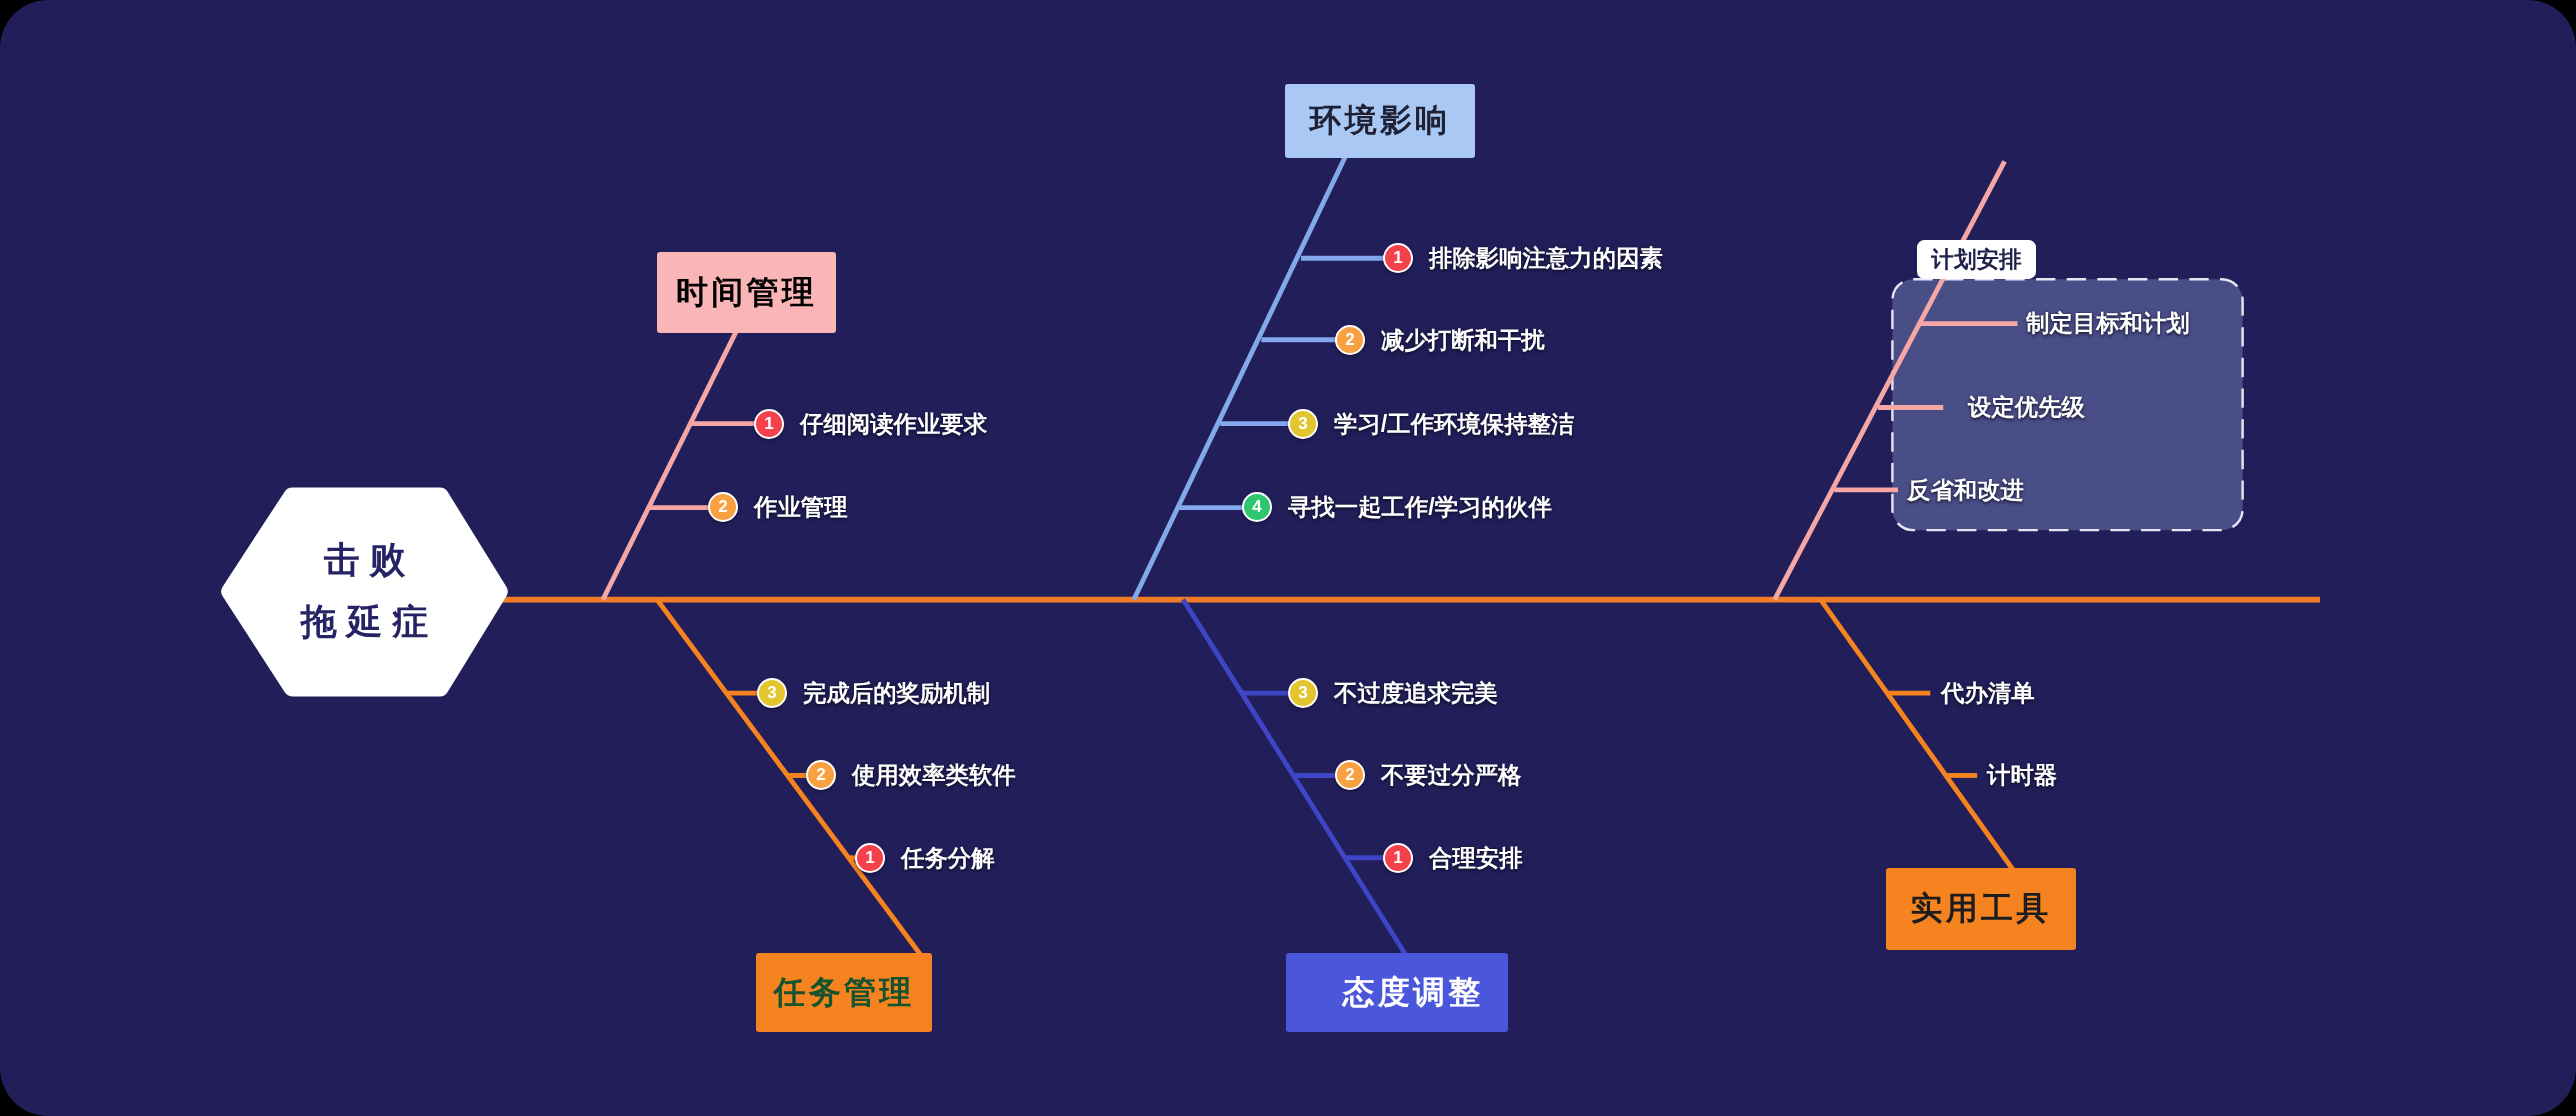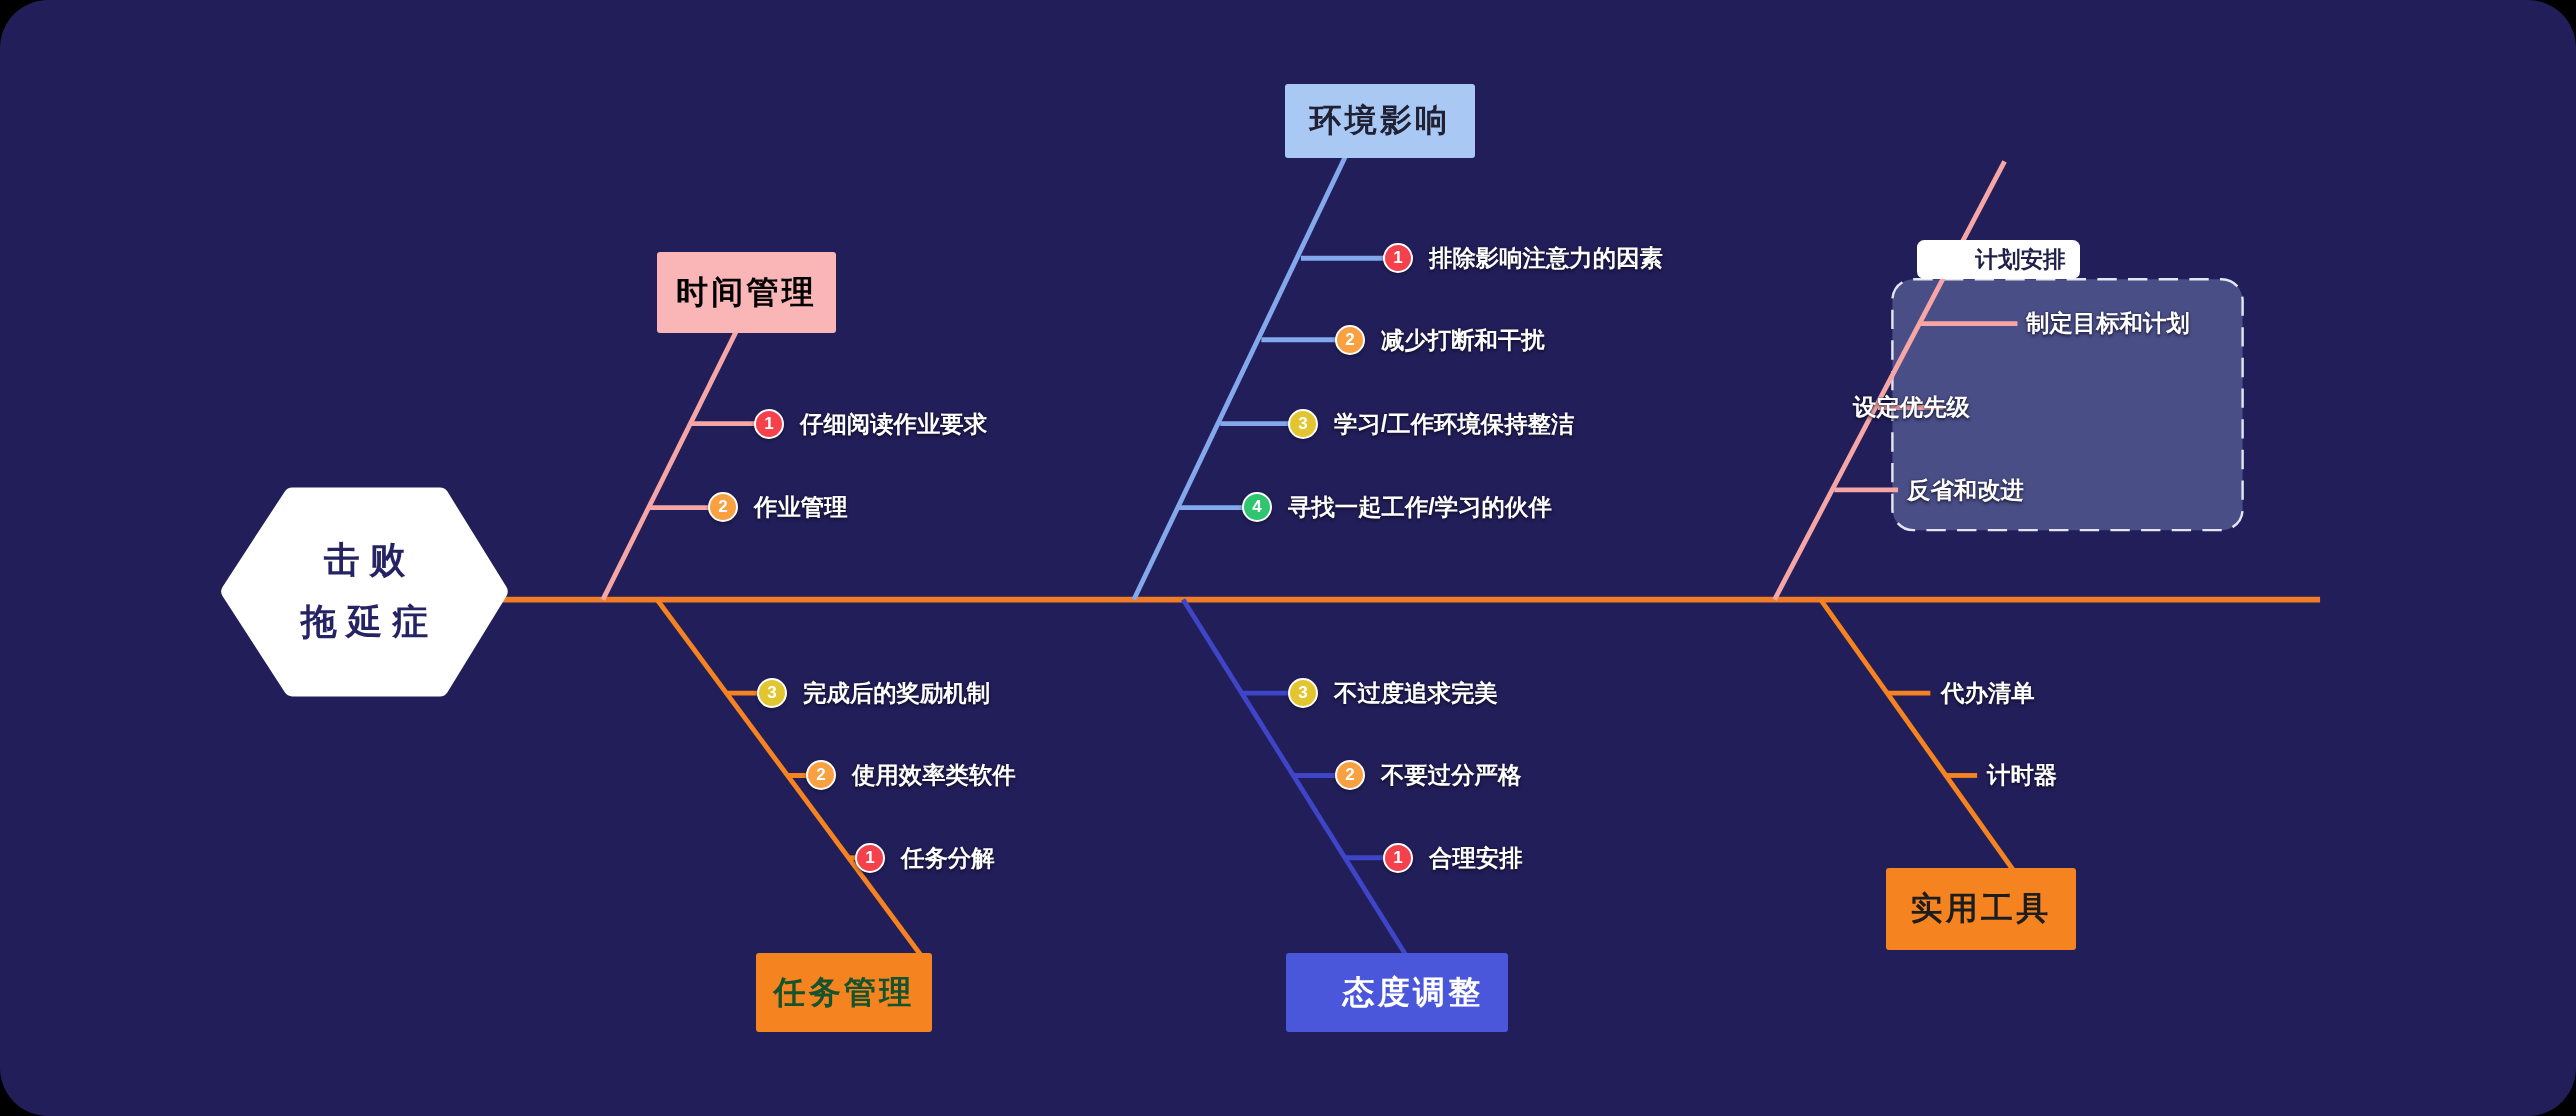--- a/index.html
+++ b/index.html
@@ -13,21 +13,21 @@
         flex-direction:column;align-items:center;justify-content:center;gap:13px;
         font-weight:bold;font-size:36px;letter-spacing:9.7px;color:#262364;z-index:3;text-indent:9.7px;}
   .row{position:absolute;display:flex;align-items:center;gap:16px;height:32px;z-index:3;}
   .badge{width:26px;height:26px;border:2.4px solid #fff;border-radius:50%;flex:0 0 auto;
         display:flex;align-items:center;justify-content:center;color:#fff;
         font-size:17px;font-weight:bold;box-shadow:0 1.6px 3.2px rgba(10,10,30,.45);}
   .itxt{color:#fff;font-size:23.4px;font-weight:bold;white-space:nowrap;
         text-shadow:0 1.6px 3.2px rgba(10,10,30,.65),0 0 1.6px rgba(10,10,30,.8);}
   .plan-label{position:absolute;left:1917px;top:240px;width:119px;height:39px;background:#fff;
         border-radius:7.3px;display:flex;align-items:center;justify-content:center;
-        font-size:22.6px;font-weight:bold;color:#20214a;z-index:3;padding-left:44px;}
+        font-size:22.6px;font-weight:bold;color:#20214a;z-index:3;}
 </style>
 </head>
 <body>
 
 <div class="stage">
   <div class="surface"></div>
 
   <svg class="lines" width="2576" height="1116" viewBox="0 0 3192 1383">
 
     <rect x="2345" y="346" width="434" height="311" rx="26" fill="#4a4e87" stroke="#e2e5f2" stroke-width="3" stroke-dasharray="24 14"></rect>
@@ -100,21 +100,21 @@
   </div>
   <div class="row" style="left:1242px;top:491px;">
     <span class="badge" style="background: rgb(47, 197, 113);">4</span>
     <span class="itxt">寻找一起工作/学习的伙伴</span>
   </div>
 
   <div class="plan-label">计划安排</div>
   <div class="row" style="left:2026px;top:307px;">
     <span class="itxt">制定目标和计划</span>
   </div>
-  <div class="row" style="left:1853px;top:391px;">
+  <div class="row" style="left:1968px;top:391px;">
     <span class="itxt">设定优先级</span>
   </div>
   <div class="row" style="left:1907px;top:474px;">
     <span class="itxt">反省和改进</span>
   </div>
 
   <div class="row" style="left:757px;top:677px;">
     <span class="badge" style="background: rgb(227, 197, 47);">3</span>
     <span class="itxt">完成后的奖励机制</span>
   </div>

